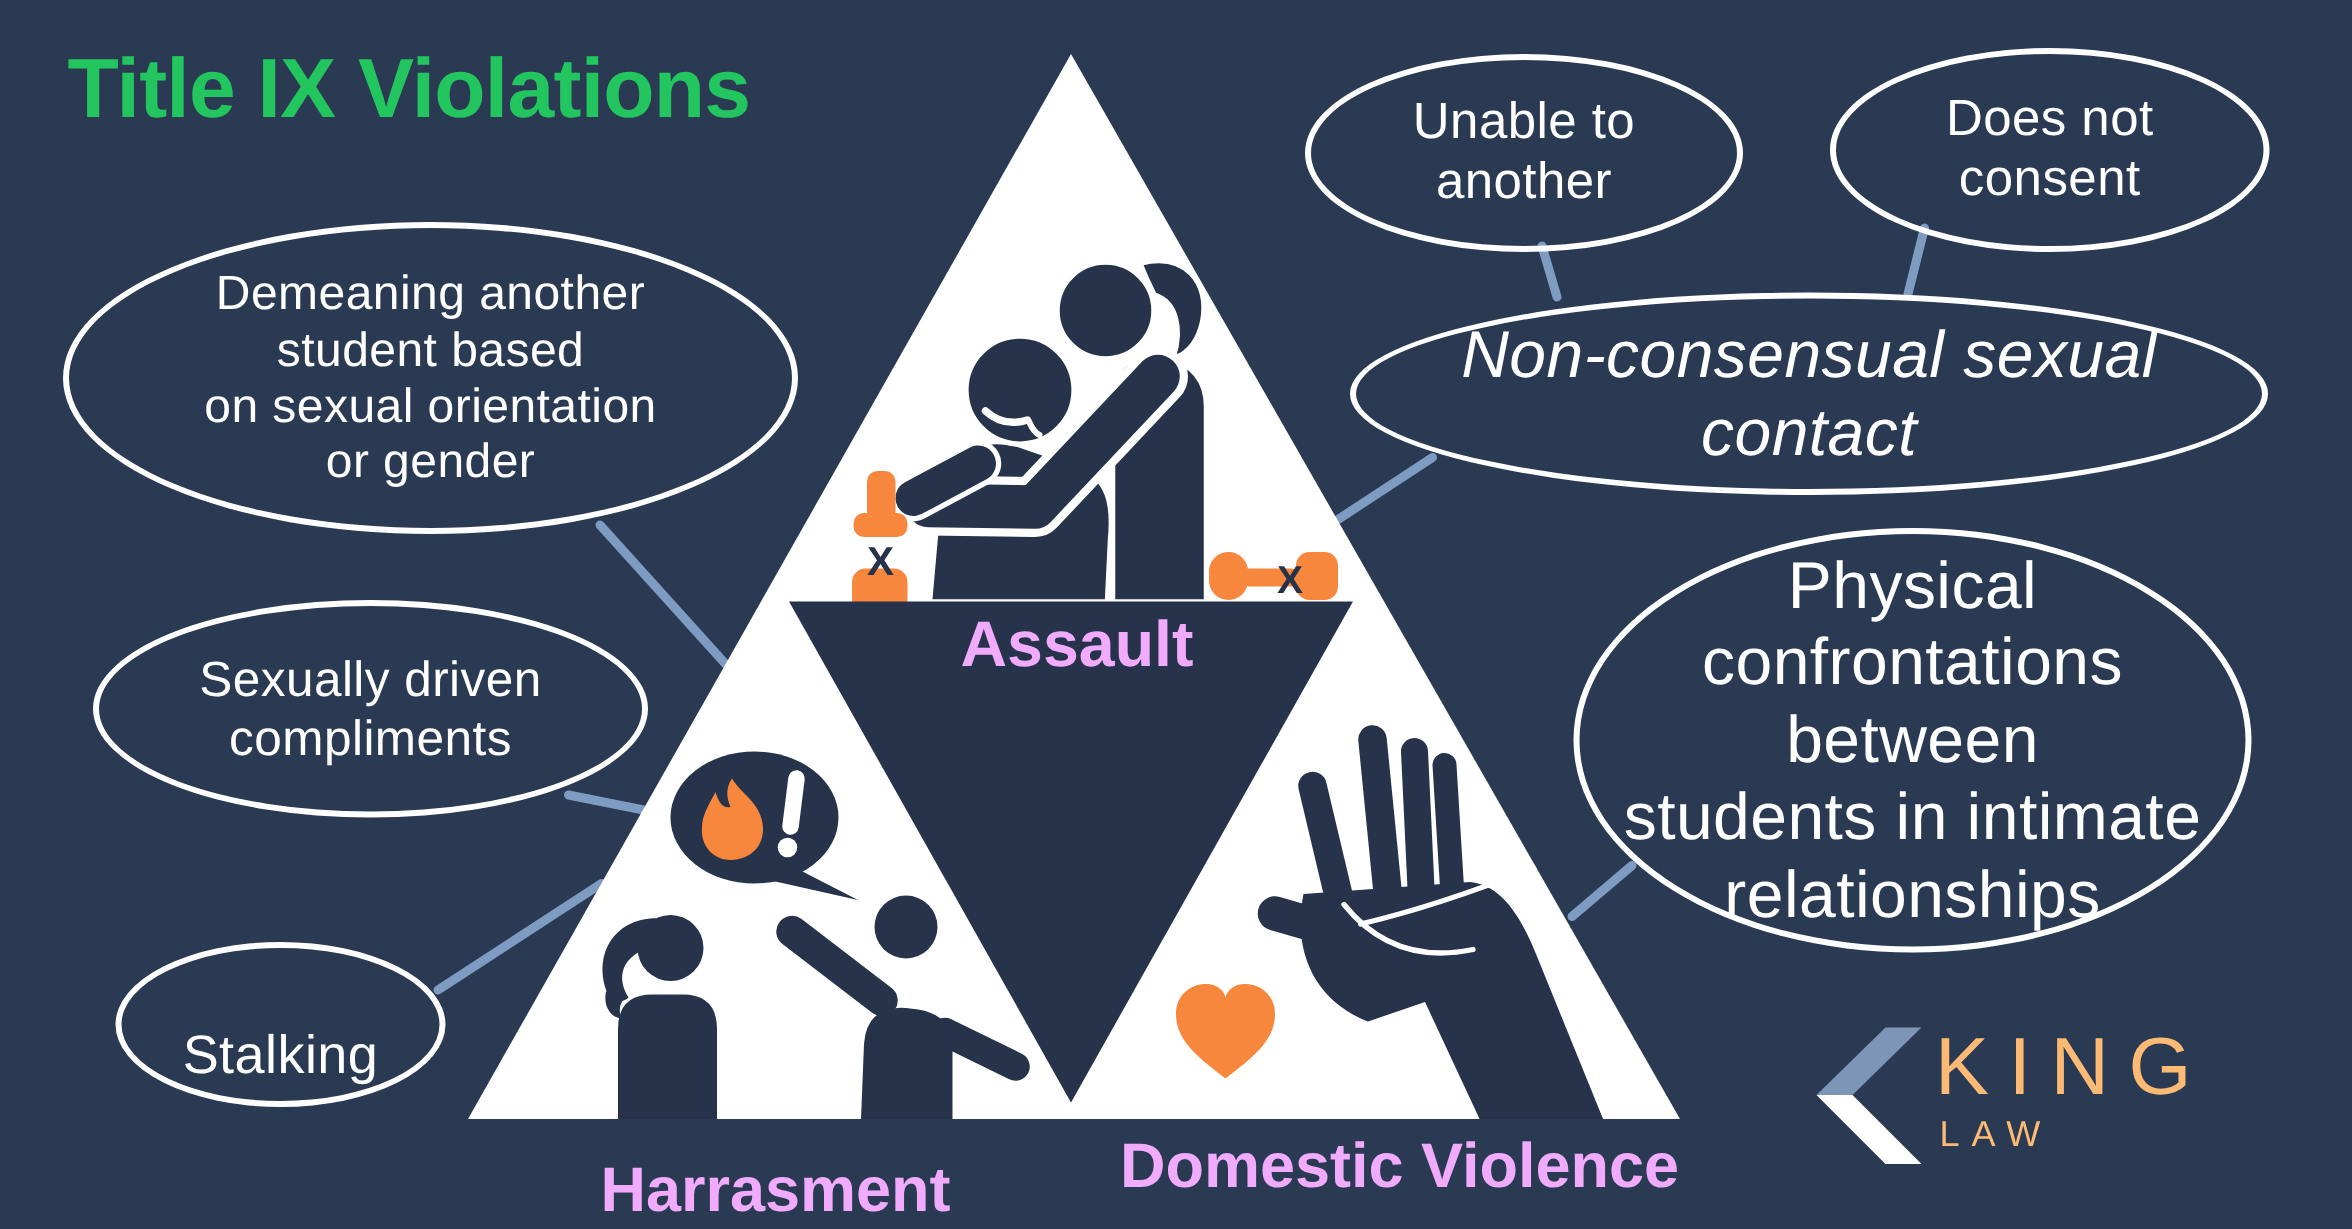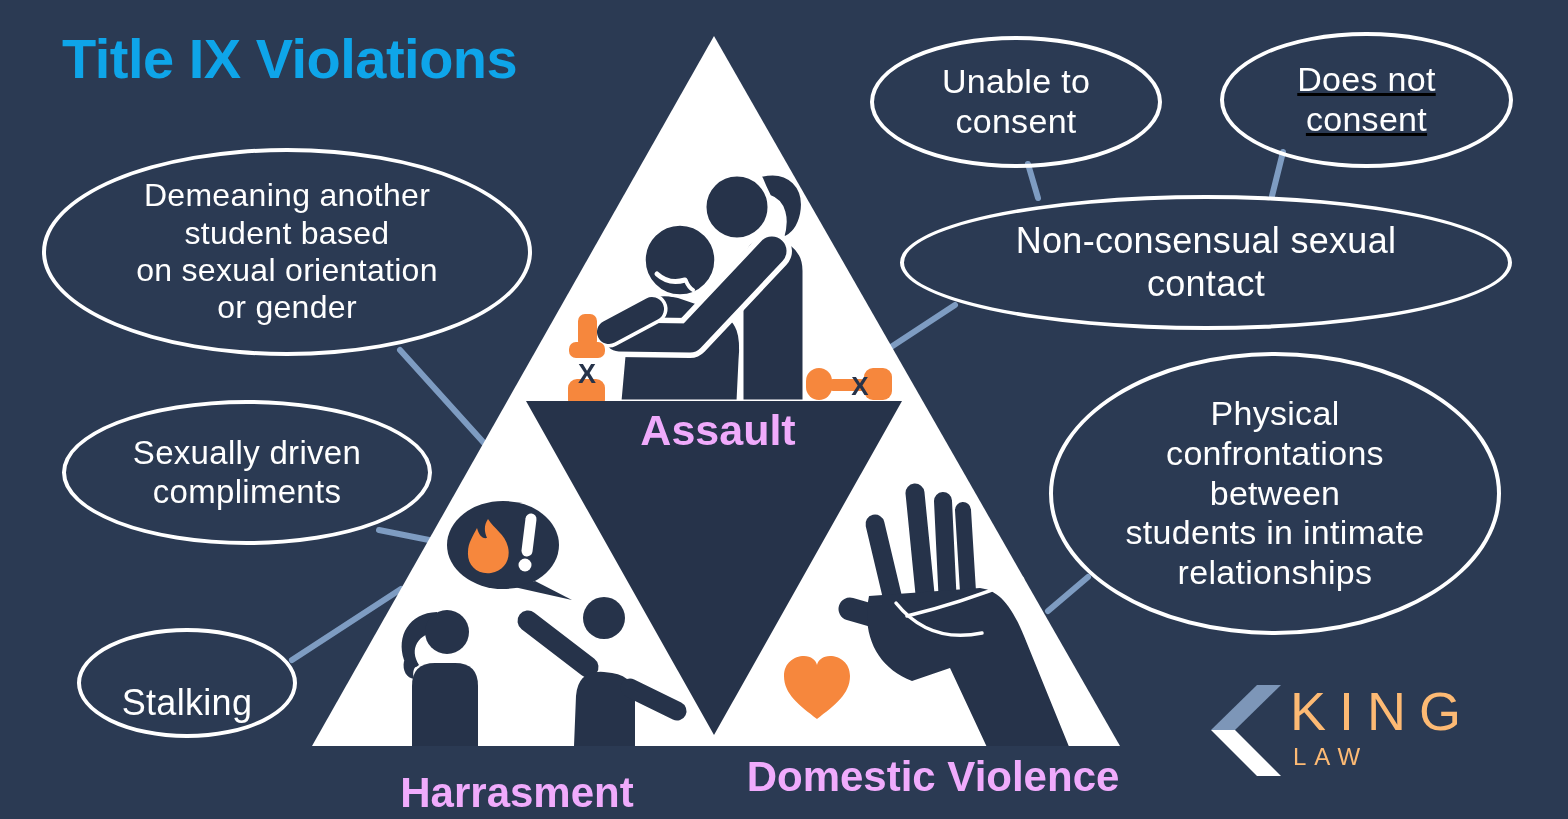--- a/index.html
+++ b/index.html
@@ -6,22 +6,22 @@
   body{
     width:1568px;height:819px;
     background:#2B3A53;
     position:relative;
     overflow:hidden;
     font-family:"Liberation Sans",sans-serif;
   }
   #stage{position:absolute;left:0;top:0;width:1568px;height:819px;}
   svg.art{position:absolute;left:0;top:0;z-index:1;}
   .page-title{
-    position:absolute;left:62px;top:26px;z-index:3;
-    font-size:56px;font-weight:800;color:#0ea5e9;letter-spacing:-0.5px;
+    position:absolute;left:45px;top:26px;z-index:3;
+    font-size:56px;font-weight:800;color:#22c55e;letter-spacing:-0.5px;
   }
   .bubble{
     position:absolute;z-index:2;
     border:4px solid #fff;border-radius:50%;
     background:transparent;
     display:flex;align-items:center;justify-content:center;
     box-sizing:border-box;
   }
   .bubble .btxt{
     color:#fff;text-align:center;white-space:pre-line;
@@ -151,32 +151,32 @@
 student based
 on sexual orientation
 or gender</div>
   </div>
   <div class="bubble" style="left:77px;top:628px;width:220px;height:110px;">
     <div class="btxt" style="font-size:36px;margin-top:40px;">Stalking</div>
   </div>
 
   <div class="bubble" style="left:870px;top:36px;width:292px;height:132px;">
     <div class="btxt" style="font-size:34px;">Unable to
-consent</div>
+another</div>
   </div>
-  <div class="bubble" style="left:1220px;top:32px;width:293px;height:136px;text-decoration:underline;">
+  <div class="bubble" style="left:1220px;top:32px;width:293px;height:136px;">
     <div class="btxt" style="font-size:34px;">Does not
 consent</div>
   </div>
   <div class="bubble" style="left:900px;top:195px;width:612px;height:135px;">
-    <div class="btxt" style="font-size:36px;">Non-consensual sexual
+    <div class="btxt" style="font-size:44px;font-style:italic;">Non-consensual sexual
 contact</div>
   </div>
   <div class="bubble" style="left:1049px;top:352px;width:452px;height:283px;">
-    <div class="btxt" style="font-size:34px;">Physical
+    <div class="btxt" style="font-size:44px;">Physical
 confrontations
 between
 students in intimate
 relationships</div>
   </div>
 
   <div class="cat-label" style="left:568px;top:406px;width:300px;font-size:43px;">Assault</div>
   <div class="cat-label" style="left:342px;top:753px;width:350px;font-size:42px;margin-top:16px;">Harrasment</div>
   <div class="cat-label" style="left:683px;top:753px;width:500px;font-size:42px;">Domestic Violence</div>
 

